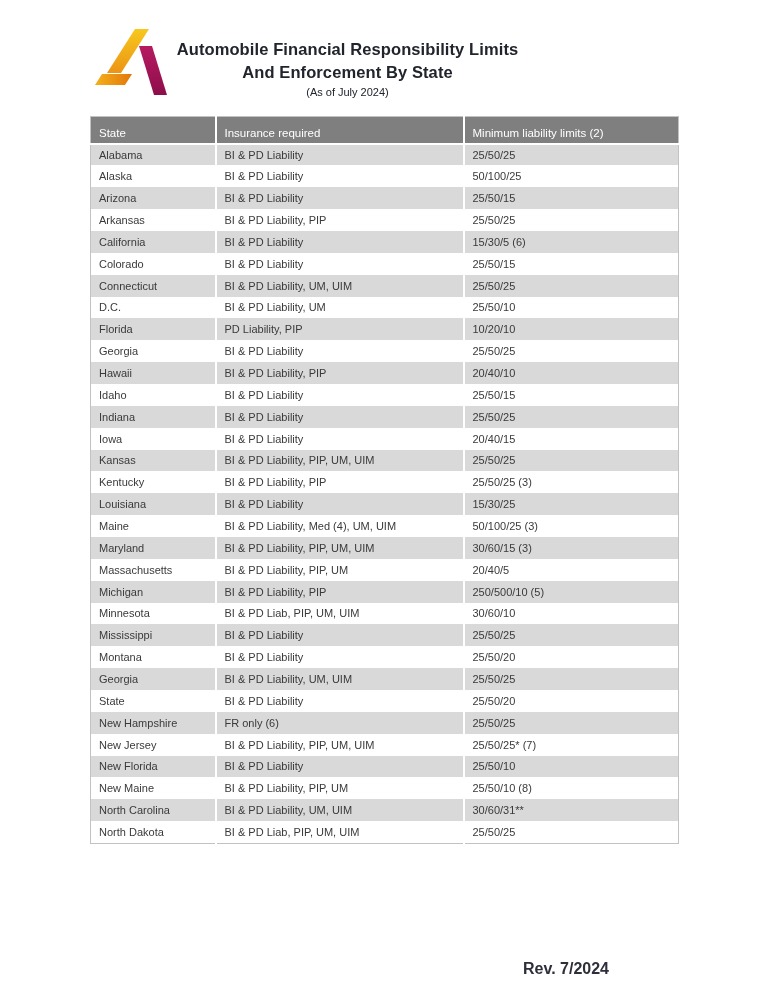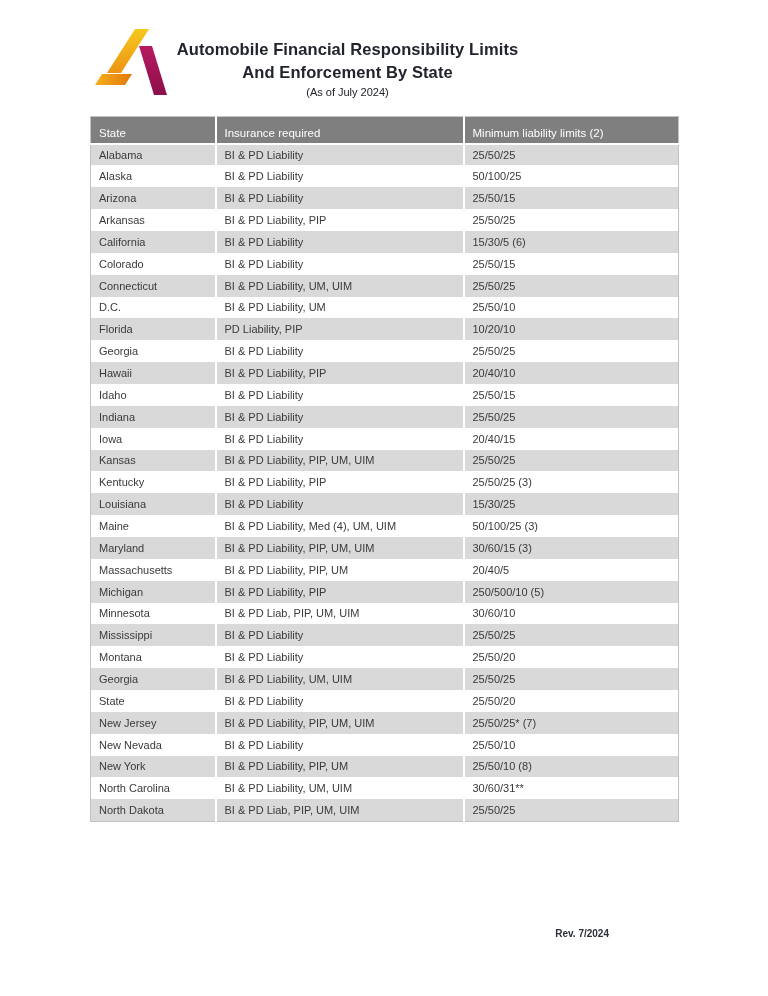--- a/index.html
+++ b/index.html
@@ -80,23 +80,23 @@
     overflow: hidden;
     background: #ffffff;
   }
   table.limits tbody tr:nth-child(odd) td {
     background: #d9d9d9;
   }
 
   
   .revision {
     position: absolute;
-    top: 928px;
+    top: 960px;
     right: 86px;
-    font-size: 10px;
+    font-size: 16px;
     font-weight: bold;
     color: #2d2f3a;
   }
 </style>
 </head>
 <body>
 
 <div class="page">
 
   <svg class="logo" viewBox="0 0 90 72" aria-hidden="true">
@@ -265,31 +265,36 @@
       <td>Georgia</td>
       <td>BI &amp; PD Liability, UM, UIM</td>
       <td>25/50/25</td>
     </tr>
         <tr>
       <td>State</td>
       <td>BI &amp; PD Liability</td>
       <td>25/50/20</td>
     </tr>
         <tr>
+      <td>New Hampshire</td>
+      <td>FR only (6)</td>
+      <td>25/50/25</td>
+    </tr>
+        <tr>
       <td>New Jersey</td>
       <td>BI &amp; PD Liability, PIP, UM, UIM</td>
       <td>25/50/25* (7)</td>
     </tr>
         <tr>
-      <td>New Nevada</td>
+      <td>New Florida</td>
       <td>BI &amp; PD Liability</td>
       <td>25/50/10</td>
     </tr>
         <tr>
-      <td>New York</td>
+      <td>New Maine</td>
       <td>BI &amp; PD Liability, PIP, UM</td>
       <td>25/50/10 (8)</td>
     </tr>
         <tr>
       <td>North Carolina</td>
       <td>BI &amp; PD Liability, UM, UIM</td>
       <td>30/60/31**</td>
     </tr>
         <tr>
       <td>North Dakota</td>

